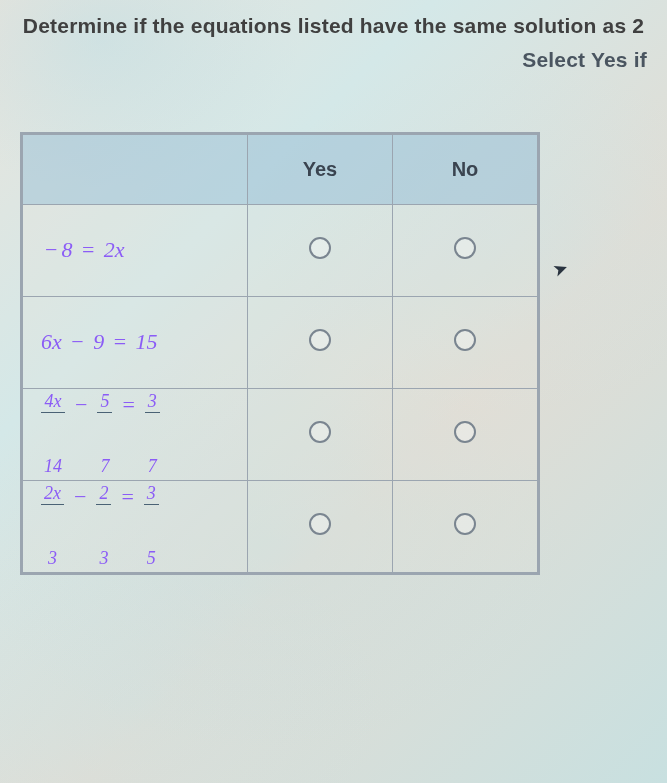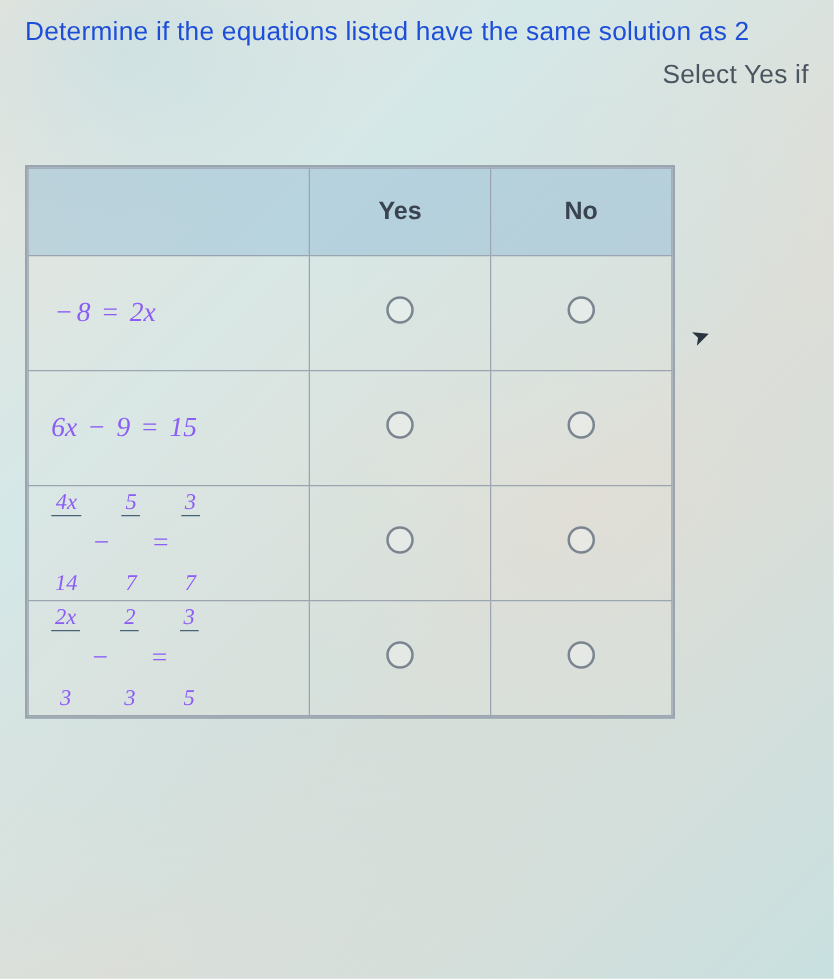--- a/index.html
+++ b/index.html
@@ -24,31 +24,32 @@
         radial-gradient(ellipse 250px 180px at 75% 30%, rgba(200,230,235,0.3), transparent),
         radial-gradient(ellipse 300px 200px at 40% 70%, rgba(190,225,230,0.35), transparent),
         radial-gradient(ellipse 250px 180px at 20% 90%, rgba(195,228,232,0.3), transparent);
       pointer-events: none;
     }
     .container {
       position: relative;
       padding: 10px 20px;
     }
     .question {
-      color: #1d4ed8;
+      color: #404040;
       font-size: 21px;
-      font-weight: normal;
+      font-weight: bold;
       line-height: 1.5;
       margin-bottom: 6px;
       letter-spacing: 0.2px;
+      text-align: center;
     }
     .instructions {
       color: #4a5560;
       font-size: 21px;
-      font-weight: normal;
+      font-weight: bold;
       text-align: right;
       margin-bottom: 60px;
       letter-spacing: 0.2px;
     }
     .table-wrap {
       display: inline-block;
       border: 2px solid #9ba5b0;
     }
     table {
       border-collapse: collapse;
@@ -110,21 +111,21 @@
       border-bottom: 1.5px solid #4a6275;
       padding: 0 3px;
     }
     .frac .den {
       display: block;
       padding: 0 3px;
       margin-top: 44px;
     }
     .eq-row {
       display: flex;
-      align-items: center;
+      align-items: flex-start;
       gap: 6px;
     }
     .op {
       font-style: normal;
       padding: 0 4px;
     }
     .cursor {
       position: absolute;
       top: 258px;
       left: 553px;

